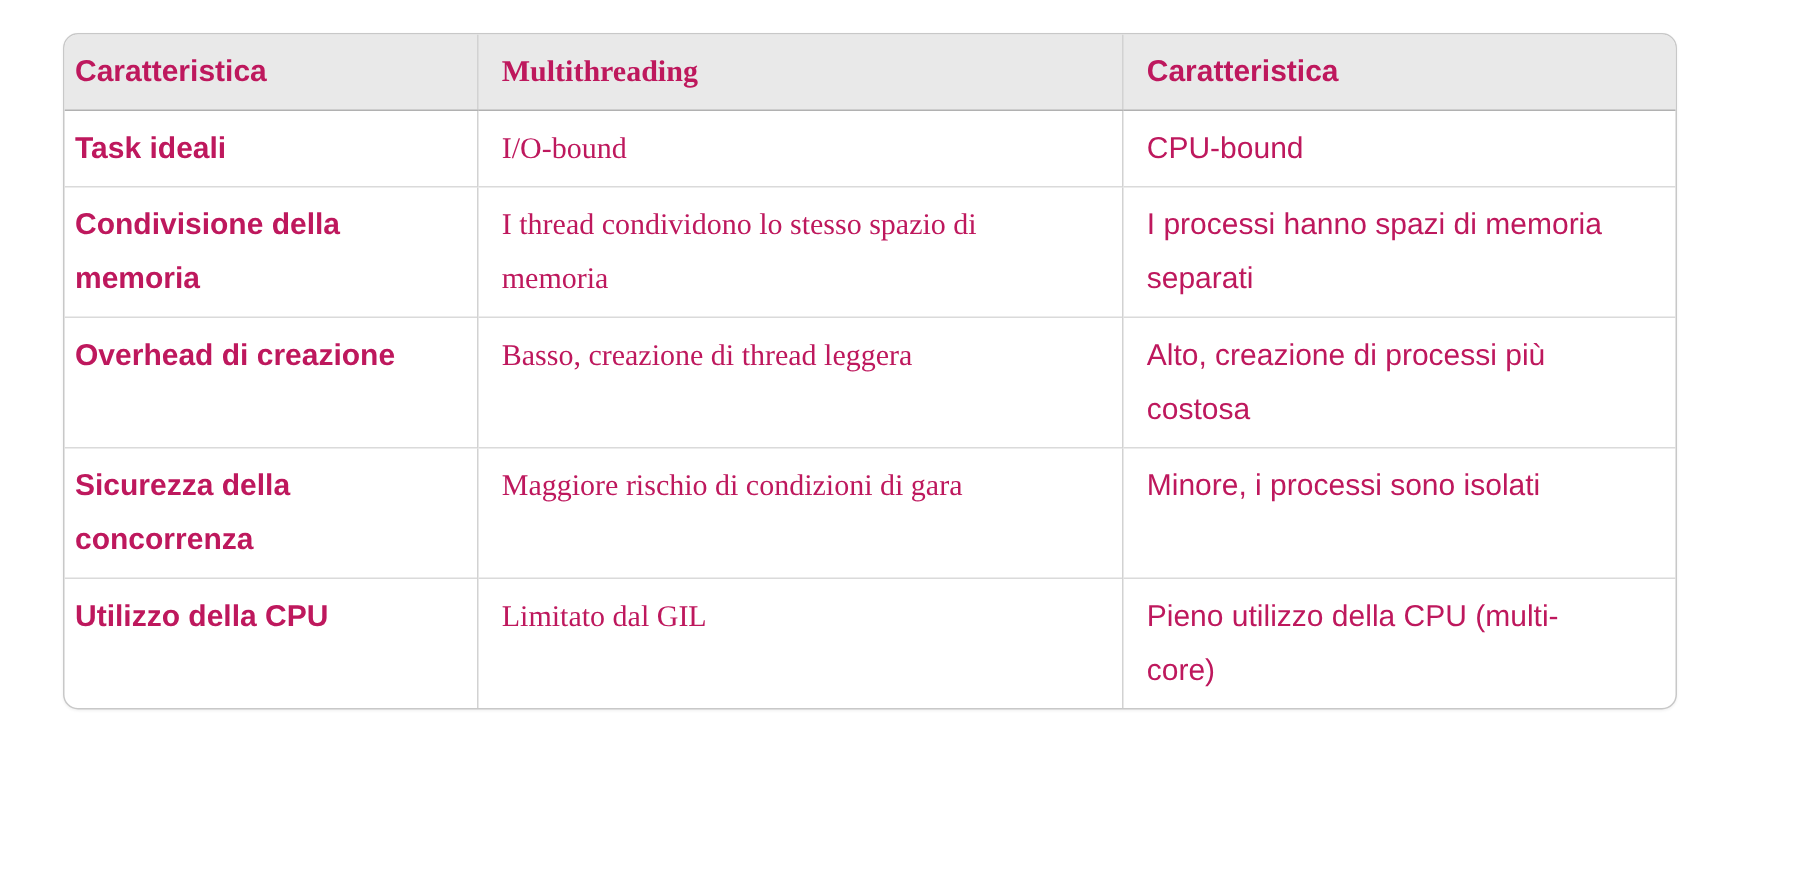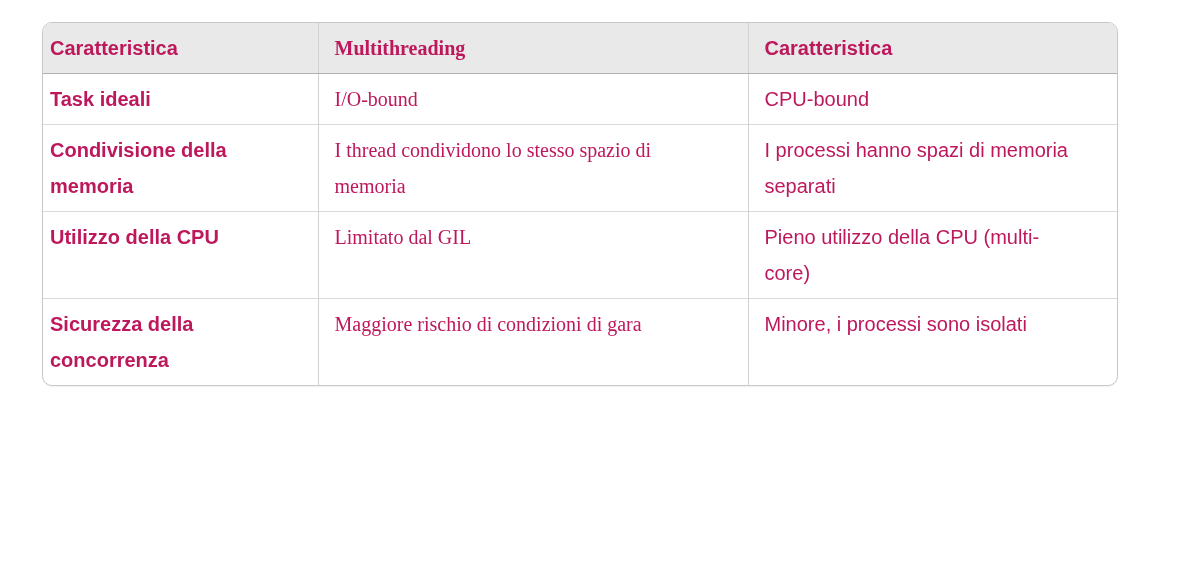--- a/index.html
+++ b/index.html
@@ -76,25 +76,30 @@
           <td class="cell-feat">Task ideali</td>
           <td class="cell-mt">I/O-bound</td>
           <td class="cell-mp">CPU-bound</td>
         </tr>
         <tr>
           <td class="cell-feat">Condivisione della memoria</td>
           <td class="cell-mt">I thread condividono lo stesso spazio di memoria</td>
           <td class="cell-mp">I processi hanno spazi di memoria separati</td>
         </tr>
         <tr>
-          <td class="cell-feat">Utilizzo della CPU</td>
-          <td class="cell-mt">Limitato dal GIL</td>
-          <td class="cell-mp">Pieno utilizzo della CPU (multi-core)</td>
+          <td class="cell-feat">Overhead di creazione</td>
+          <td class="cell-mt">Basso, creazione di thread leggera</td>
+          <td class="cell-mp">Alto, creazione di processi più costosa</td>
         </tr>
         <tr>
           <td class="cell-feat">Sicurezza della concorrenza</td>
           <td class="cell-mt">Maggiore rischio di condizioni di gara</td>
           <td class="cell-mp">Minore, i processi sono isolati</td>
+        </tr>
+        <tr>
+          <td class="cell-feat">Utilizzo della CPU</td>
+          <td class="cell-mt">Limitato dal GIL</td>
+          <td class="cell-mp">Pieno utilizzo della CPU (multi-core)</td>
         </tr>
       </tbody>
     </table>
   </div>
 </div>
 
 </body></html>

